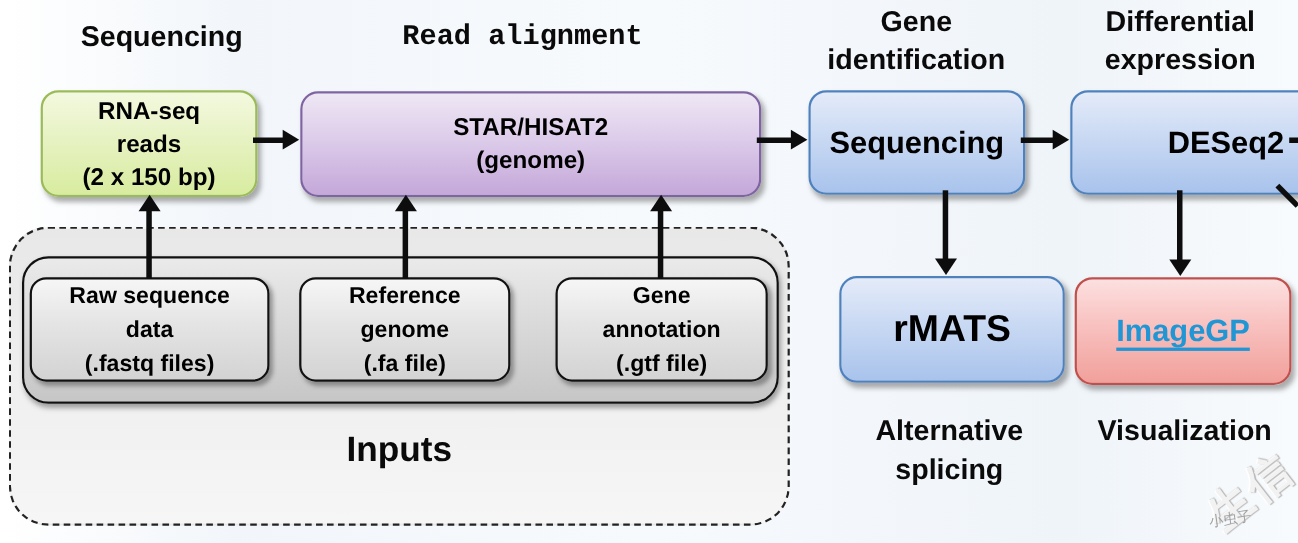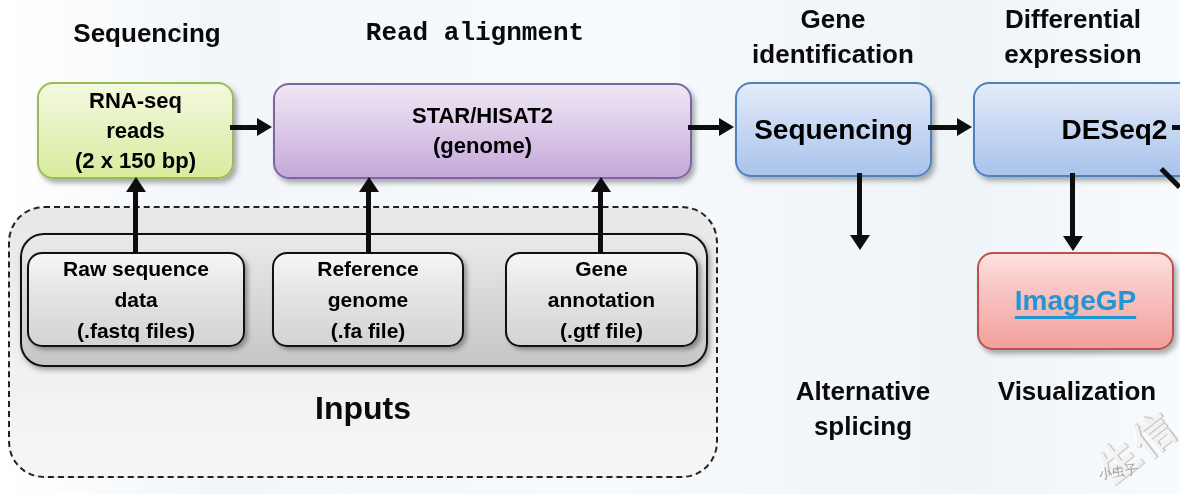--- a/index.html
+++ b/index.html
@@ -144,20 +144,21 @@
 (.gtf file)</div>
   <div id="inputs-label">Inputs</div>
 
   <div class="node z3" id="node-reads">RNA-seq
 reads
 (2 x 150 bp)</div>
   <div class="node z3" id="node-aligner">STAR/HISAT2
 (genome)</div>
   <div class="node bluebox z3" id="node-stringtie">Sequencing</div>
   <div class="node bluebox z3" id="node-deseq2">DESeq2</div>
+  <div class="node bluebox z3" id="node-rmats">rMATS</div>
   <div class="node z3" id="node-imagegp">
     <a id="imagegp-link" href="#">ImageGP</a>
   </div>
 
   <div class="outlabel" style="left:753px;top:374px;width:220px;">Alternative
 splicing</div>
   <div class="outlabel" style="left:967px;top:374px;width:220px;">Visualization</div>
 
   <div class="harrow head" style="left:230px;top:125px;width:28px;"></div>
   <div class="harrow head" style="left:688px;top:125px;width:32px;"></div>

